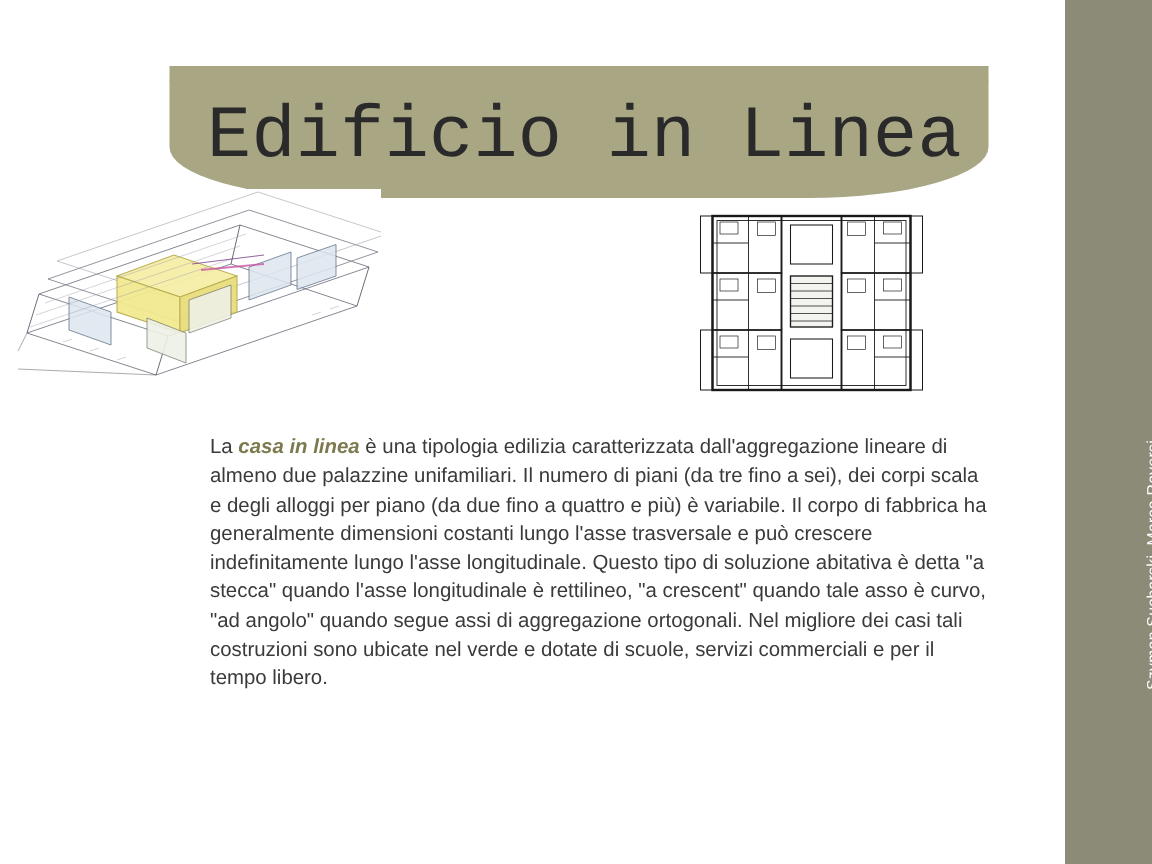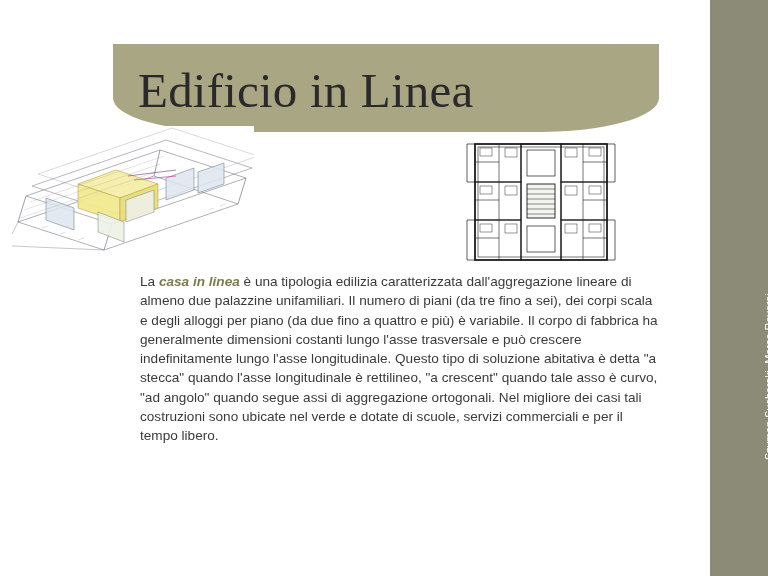--- a/index.html
+++ b/index.html
@@ -62,21 +62,21 @@
     left: 0; top: 0;
     width: 100%; height: 10px;
     background: #a9a683;
     border-radius: 70px 70px 0 0 / 14px 14px 0 0;
   }
   .title-text {
     position: absolute;
     left: 138px;
     top: 62px;
     width: 520px;
-    font-family: Liberation Serif, serif;
+    font-family: Liberation Mono, monospace;
     font-size: 49px;
     line-height: 58px;
     color: #2a2a2a;
     letter-spacing: 0.2px;
   }
 
   
   .img-left {
     position: absolute;
     left: 8px;
@@ -99,21 +99,21 @@
   
   .body-text {
     position: absolute;
     left: 140px;
     top: 272px;
     width: 518px;
     color: #3a3a3a;
     font-size: 13.6px;
     line-height: 19.3px;
   }
-  .body-text p { margin: 0 0 8px 0; }
+  .body-text p { margin: 16px 0 8px 0; }
   .body-text .hl {
     color: #7c7a4e;
     font-weight: bold;
     font-style: italic;
   }
   .sr-only {
     position: absolute;
     width: 1px; height: 1px;
     overflow: hidden;
     clip: rect(0 0 0 0);

